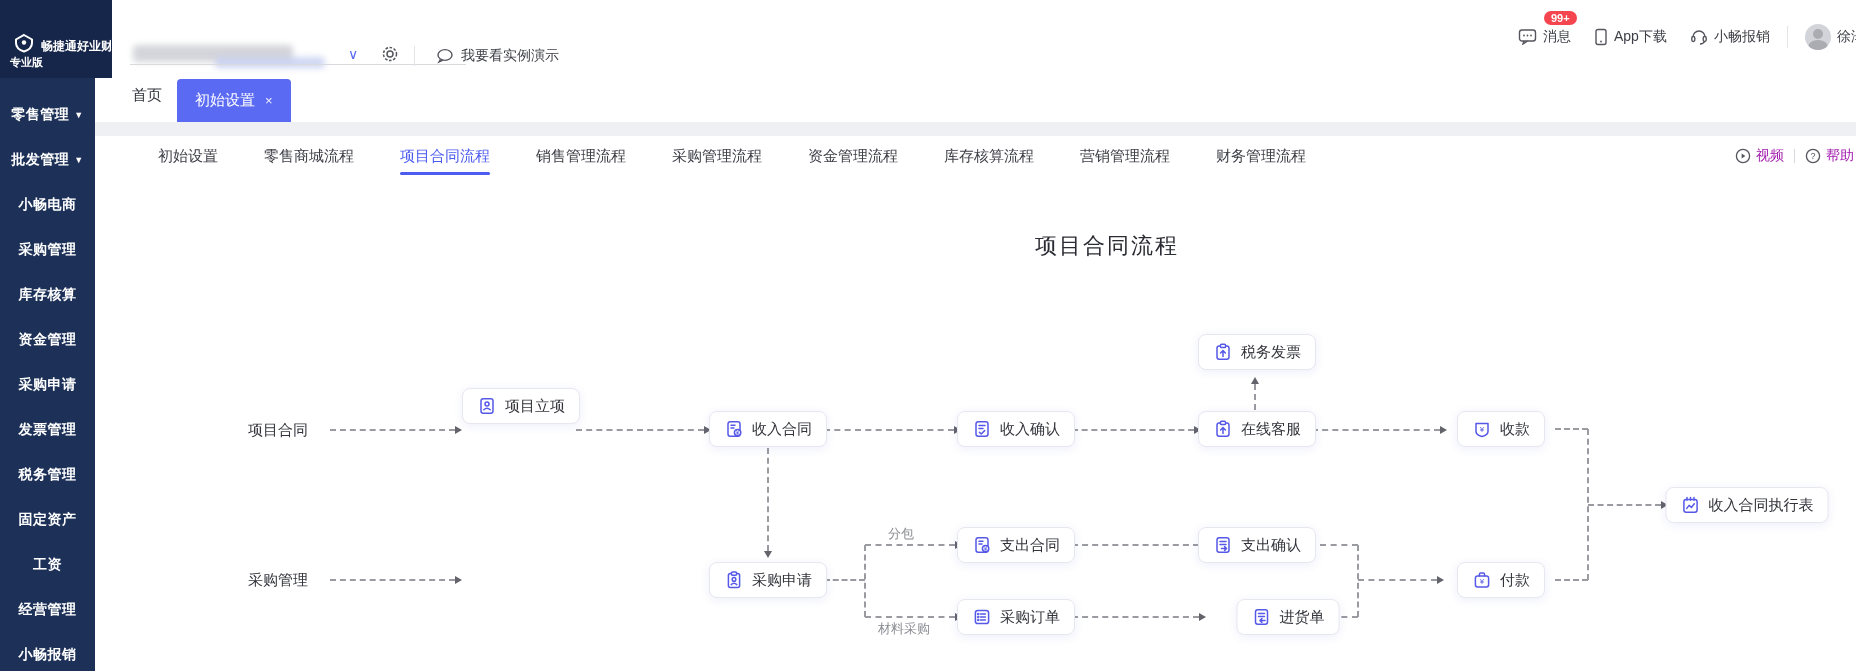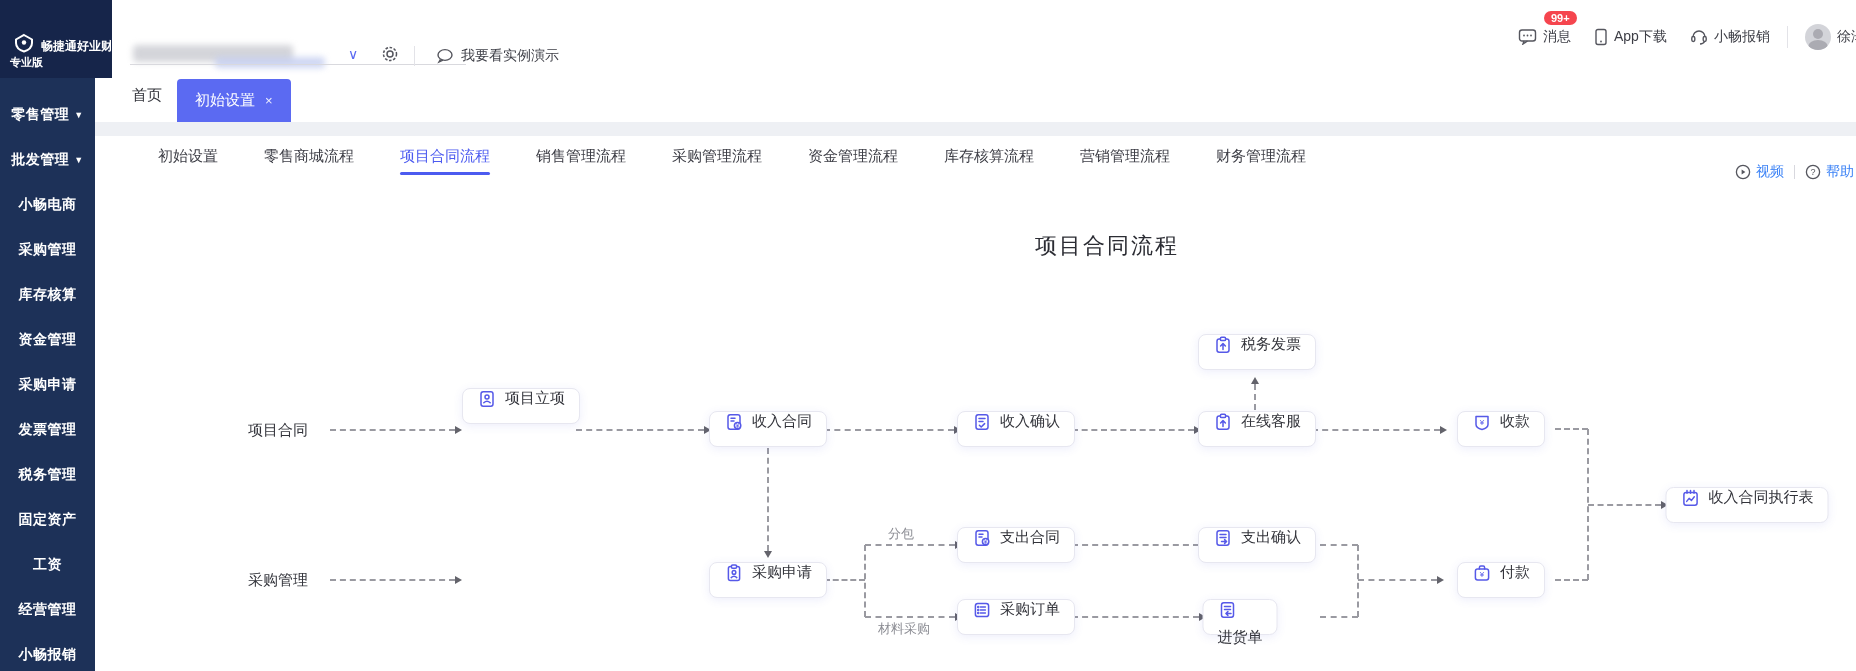--- a/index.html
+++ b/index.html
@@ -37,34 +37,34 @@
   .tab-active { position:absolute; left:82px; top:6px; height:43px; padding:0 18px; background:#5b6af2; border-radius:4px 4px 0 0; color:#fff; font-size:15px; display:flex; align-items:center; gap:10px; cursor:pointer; }
   .tab-close { font-size:13px; cursor:pointer; opacity:.9; }
 
   
   .canvas { position:absolute; left:95px; top:136px; right:0; bottom:0; background:#fff; z-index:3; }
 
   .flowtabs { position:absolute; left:0; top:0; right:0; height:40px; display:flex; align-items:center; padding-left:63px; gap:46px; }
   .ftab { font-size:15px; color:#3c3d45; cursor:pointer; position:relative; height:40px; display:flex; align-items:center; white-space:nowrap; }
   .ftab.active { color:#4c5bf0; }
   .ftab.active::after { content:""; position:absolute; left:0; right:0; bottom:1px; height:3px; border-radius:2px; background:#4c5bf0; }
-  .flow-actions { position:absolute; right:2px; top:16px; height:40px; display:flex; align-items:center; gap:6px; font-size:14px; color:#3b82f6;justify-content:center; }
+  .flow-actions { position:absolute; right:2px; top:0; height:40px; display:flex; align-items:center; gap:6px; font-size:14px; color:#a21caf;justify-content:center; }
   .flow-actions .vdiv { width:1px; height:14px; background:#d8d8de; margin:0 4px; }
   .flow-actions .act { display:flex; align-items:center; gap:5px; cursor:pointer; white-space:nowrap; }
 
   .chart-title { position:absolute; left:917px; top:95px; width:190px; text-align:center; font-size:22px; font-weight:500; color:#2b2c33; letter-spacing:2px; }
 
   
   .sidebar { position:absolute; left:0; top:0; width:95px; height:671px; background:#1d3158; z-index:6; }
   .sb-list { position:absolute; left:0; top:92px; width:95px; }
   .sb-item { height:45px; display:flex; align-items:center; justify-content:center; gap:5px; color:#fff; font-size:14px; font-weight:700; cursor:pointer; letter-spacing:.5px; white-space:nowrap; }
   .sb-caret { font-size:9px; color:#fff; }
 
   
-  .fc-node { position:absolute; transform:translate(-50%,-50%); background:#fff; border:1px solid #e7e7f0; border-radius:8px; height:36px; padding:0 14px; display:flex; gap:8px; box-shadow:0 2px 10px rgba(82,90,214,.10); font-size:15px; color:#33343b; white-space:nowrap; z-index:3; cursor:pointer; }
+  .fc-node { position:absolute; transform:translate(-50%,-50%); background:#fff; border:1px solid #e7e7f0; border-radius:8px; height:36px; padding:0 14px; display:flex; align-items:center; gap:8px; box-shadow:0 2px 10px rgba(82,90,214,.10); font-size:15px; color:#33343b; white-space:nowrap; z-index:3; cursor:pointer; }
   .fc-node .nicon { width:20px; height:20px; flex:0 0 auto; display:flex; }
   .fc-label { position:absolute; transform:translate(0,-50%); font-size:15px; color:#33343b; white-space:nowrap; z-index:2; }
   .fc-edge-label { position:absolute; transform:translate(-50%,-50%); font-size:13px; color:#8c8d94; white-space:nowrap; z-index:2; }
   .eh { position:absolute; height:0; border-top:2px dashed #9a9aa1; z-index:1; }
   .ev { position:absolute; width:0; border-left:2px dashed #9a9aa1; z-index:1; }
   .ar { position:absolute; width:0; height:0; z-index:1; }
   .ar-r { border-left:7px solid #63636b; border-top:4px solid transparent; border-bottom:4px solid transparent; }
   .ar-u { border-bottom:7px solid #63636b; border-left:4px solid transparent; border-right:4px solid transparent; }
   .ar-d { border-top:7px solid #63636b; border-left:4px solid transparent; border-right:4px solid transparent; }
 </style>
@@ -306,21 +306,21 @@
             <svg width="20" height="20" viewBox="0 0 20 20" fill="none" stroke="#5659e8" stroke-width="1.5" stroke-linecap="round" stroke-linejoin="round">
               <rect x="3.4" y="3.4" width="13.2" height="13.2" rx="2.4"></rect>
               <path d="M8.4 7 h5 M8.4 10 h5 M8.4 13 h5"></path>
               <circle cx="6.2" cy="7" r="0.5" fill="#5659e8"></circle>
               <circle cx="6.2" cy="10" r="0.5" fill="#5659e8"></circle>
               <circle cx="6.2" cy="13" r="0.5" fill="#5659e8"></circle>
             </svg>
           </span>
           <span>采购订单</span>
         </div>
-        <div class="fc-node" style="left: 1240px; top: 617px; flex-direction: column;">
+        <div class="fc-node" style="left: 1288px; top: 617px;">
           <span class="nicon">
             <svg width="20" height="20" viewBox="0 0 20 20" fill="none" stroke="#5659e8" stroke-width="1.5" stroke-linecap="round" stroke-linejoin="round">
               <rect x="4" y="2.8" width="12" height="14.4" rx="2.2"></rect>
               <path d="M7 6.5 h6 M7 9.5 h6"></path>
               <path d="M13.5 13.5 h-5 M10.4 11.6 L8.4 13.5 L10.4 15.4"></path>
             </svg>
           </span>
           <span>进货单</span>
         </div>
         <div class="fc-node" style="left: 1501px; top: 580px;">

